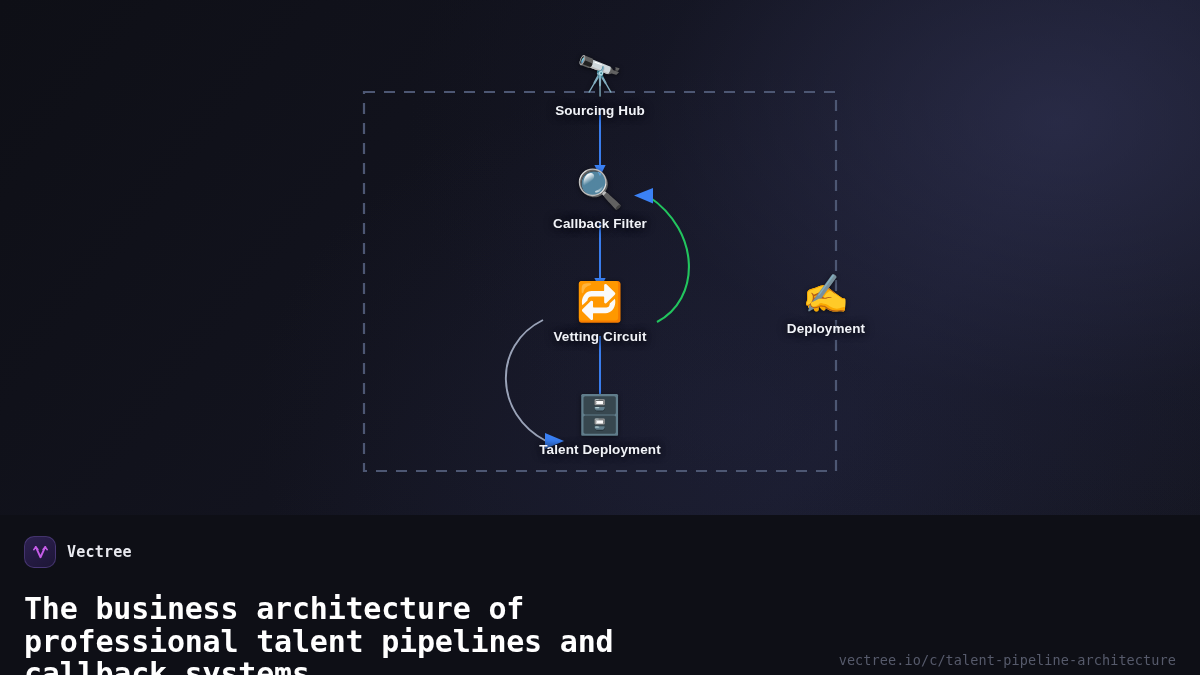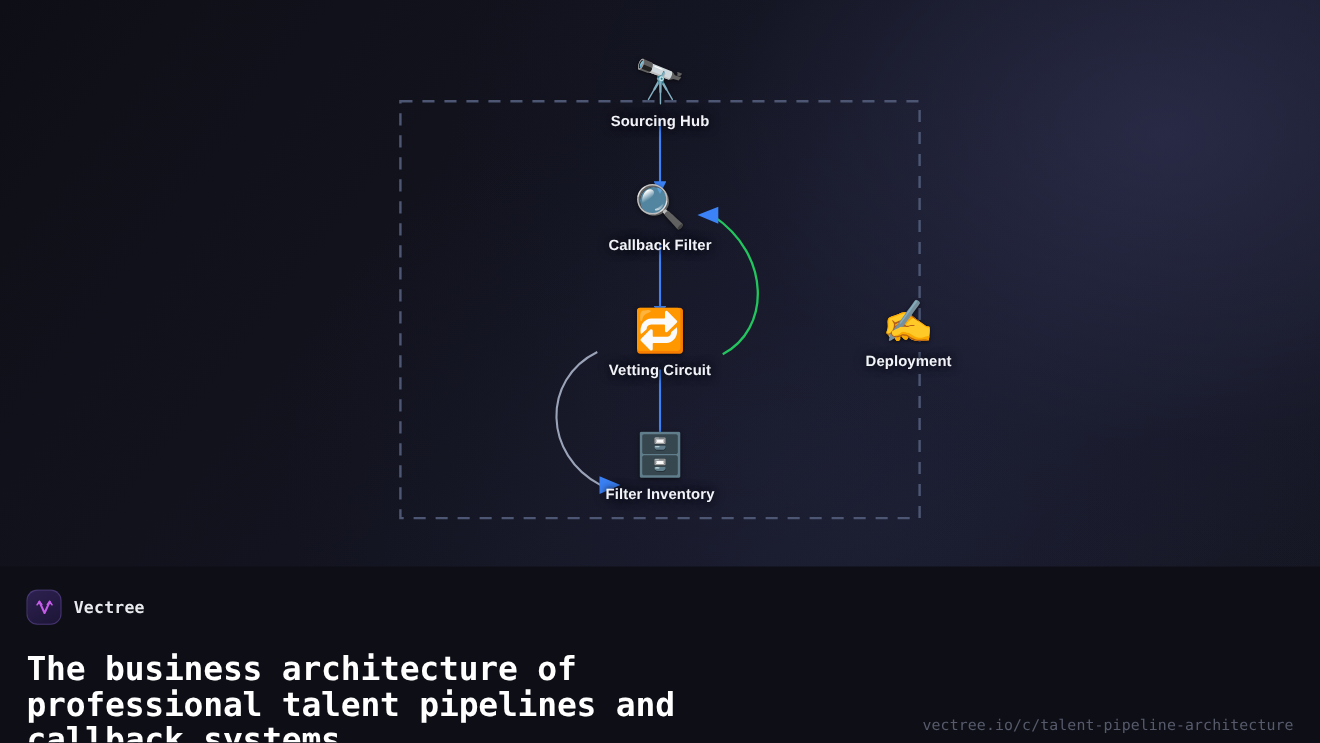--- a/index.html
+++ b/index.html
@@ -190,21 +190,21 @@
       <div class="label">Callback Filter</div>
     </div>
 
     <div class="node" style="left:600px; top:311px;">
       <div class="glyph">🔁</div>
       <div class="label">Vetting Circuit</div>
     </div>
 
     <div class="node" style="left:600px; top:424px;">
       <div class="glyph">🗄️</div>
-      <div class="label">Filter Inventory</div>
+      <div class="label">Talent Deployment</div>
     </div>
 
     <div class="node" style="left:826px; top:303px;">
       <div class="glyph">✍️</div>
       <div class="label">Deployment</div>
     </div>
 
   </div>
 
   <div class="footer">

